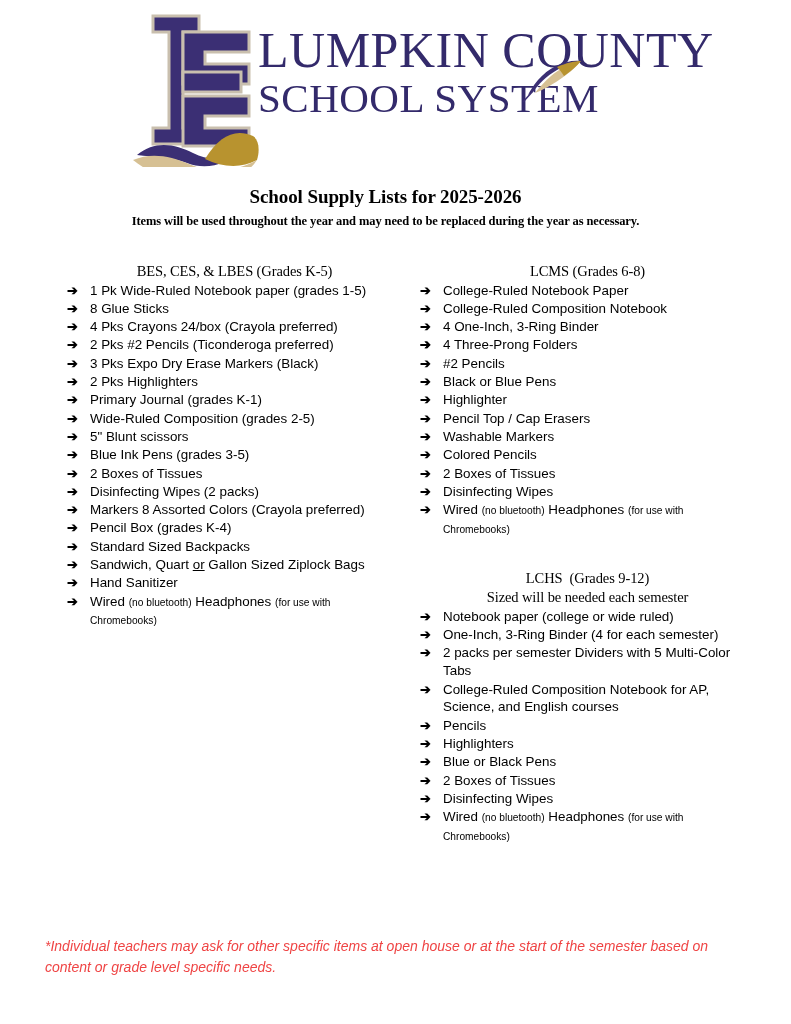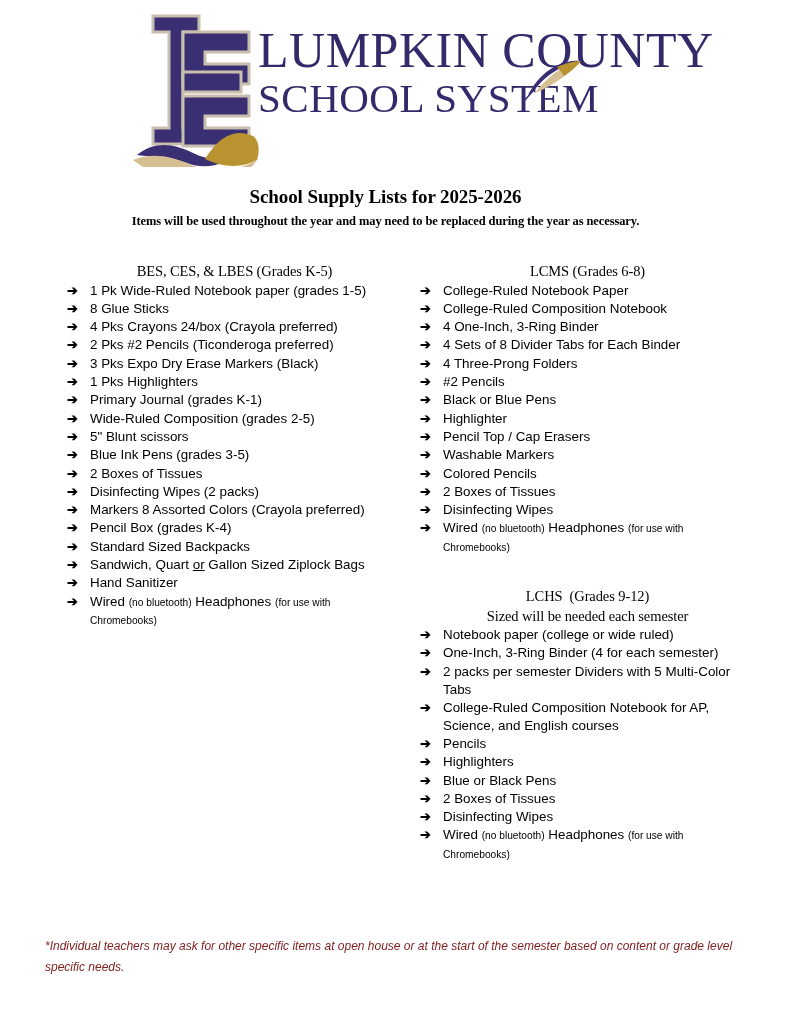--- a/index.html
+++ b/index.html
@@ -140,24 +140,24 @@
   
   .list-gap-top { margin-top: 14px; }
   .block-gap-top { margin-top: 30px; }
 
   
   .footer-note {
     position: absolute;
     left: 45px;
     top: 936px;
     width: 695px;
-    font-size: 12px;
+    font-size: 14px;
     line-height: 21px;
     font-style: italic;
-    color: #7f1d1d;
+    color: #ef4444;
   }
 </style>
 </head>
 <body>
 
 <div class="header">
   <div class="logo-wrap">
 
     <div class="logo-mark">
       <svg viewBox="0 0 130 155" width="130" height="155" aria-hidden="true">
@@ -206,21 +206,21 @@
 
   <div class="col col-left">
     <div class="section-heading">BES, CES, &amp; LBES (Grades K-5)</div>
 
     <ul class="supply-list list-gap-top">
       <li><span class="bullet">➔</span><span>1 Pk Wide-Ruled Notebook paper (grades 1-5)</span></li>
       <li><span class="bullet">➔</span><span>8 Glue Sticks</span></li>
       <li><span class="bullet">➔</span><span>4 Pks Crayons 24/box (Crayola preferred)</span></li>
       <li><span class="bullet">➔</span><span>2 Pks #2 Pencils (Ticonderoga preferred)</span></li>
       <li><span class="bullet">➔</span><span>3 Pks Expo Dry Erase Markers (Black)</span></li>
-      <li><span class="bullet">➔</span><span>1 Pks Highlighters</span></li>
+      <li><span class="bullet">➔</span><span>2 Pks Highlighters</span></li>
       <li><span class="bullet">➔</span><span>Primary Journal (grades K-1)</span></li>
       <li><span class="bullet">➔</span><span>Wide-Ruled Composition (grades 2-5)</span></li>
       <li><span class="bullet">➔</span><span>5" Blunt scissors</span></li>
       <li><span class="bullet">➔</span><span>Blue Ink Pens (grades 3-5)</span></li>
       <li><span class="bullet">➔</span><span>2 Boxes of Tissues</span></li>
       <li><span class="bullet">➔</span><span>Disinfecting Wipes (2 packs)</span></li>
       <li><span class="bullet">➔</span><span>Markers 8 Assorted Colors (Crayola preferred)</span></li>
       <li><span class="bullet">➔</span><span>Pencil Box (grades K-4)</span></li>
       <li><span class="bullet">➔</span><span>Standard Sized Backpacks</span></li>
 
@@ -236,21 +236,21 @@
   </div>
 
   <div class="col col-right">
 
     <div class="section-heading">LCMS (Grades 6-8)</div>
 
     <ul class="supply-list list-gap-top">
       <li><span class="bullet">➔</span><span>College-Ruled Notebook Paper</span></li>
       <li><span class="bullet">➔</span><span>College-Ruled Composition Notebook</span></li>
       <li><span class="bullet">➔</span><span>4 One-Inch, 3-Ring Binder</span></li>
-      <li><span class="bullet">➔</span><span>4 Sets of 8 Divider Tabs for Each Binder</span></li>
+      <li><span class="bullet">➔</span></li>
       <li><span class="bullet">➔</span><span>4 Three-Prong Folders</span></li>
       <li><span class="bullet">➔</span><span>#2 Pencils</span></li>
       <li><span class="bullet">➔</span><span>Black or Blue Pens</span></li>
       <li><span class="bullet">➔</span><span>Highlighter</span></li>
       <li><span class="bullet">➔</span><span>Pencil Top / Cap Erasers</span></li>
       <li><span class="bullet">➔</span><span>Washable Markers</span></li>
       <li><span class="bullet">➔</span><span>Colored Pencils</span></li>
       <li><span class="bullet">➔</span><span>2 Boxes of Tissues</span></li>
       <li><span class="bullet">➔</span><span>Disinfecting Wipes</span></li>
       <li>

